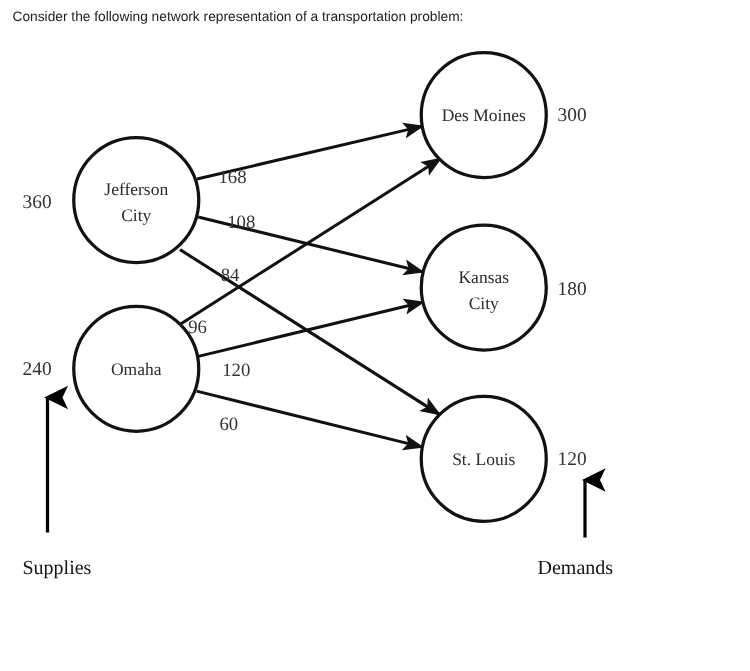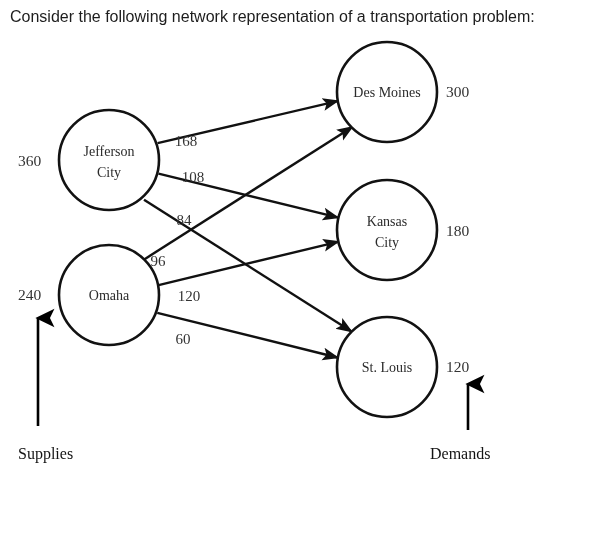--- a/index.html
+++ b/index.html
@@ -14,21 +14,21 @@
     background: #ffffff;
     overflow: hidden;
     font-family: "Liberation Sans", sans-serif;
   }
   #prompt-text {
     position: absolute;
     left: 10px;
     top: 8px;
     width: 580px;
     font-family: "Liberation Sans", sans-serif;
-    font-size: 16px;
+    font-size: 11px;
     color: #1d1d1d;
     white-space: nowrap;
   }
   #diagram {
     position: absolute;
     left: 0;
     top: 26px;
     width: 600px;
     height: 500px;
   }

